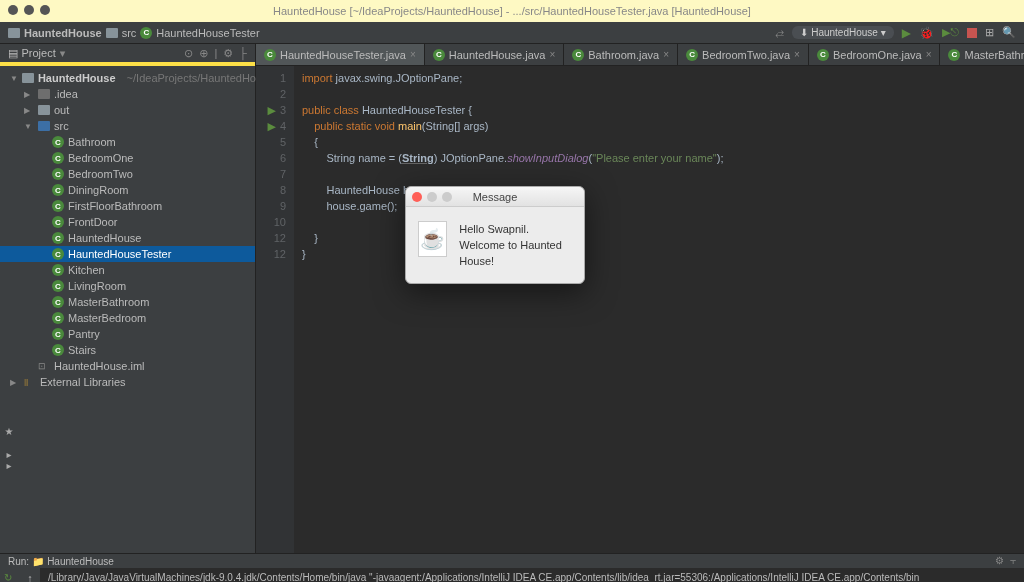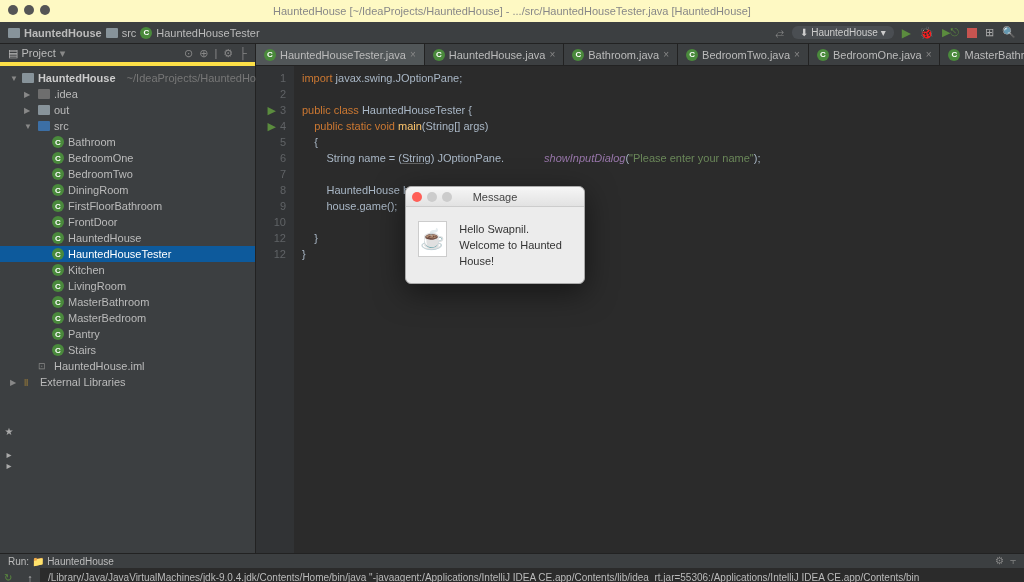--- a/index.html
+++ b/index.html
@@ -34,23 +34,23 @@
 .tabs { height:22px; background:#3c3f41; display:flex; align-items:center; border-bottom:1px solid #222; }
 .tab { display:flex; align-items:center; gap:4px; padding:0 8px; height:100%; font-size:11px; color:#bbb; border-right:1px solid #222; }
 .tab.active { background:#515658; }
 .tab .close { color:#888; font-size:10px; }
 .code { flex:1; display:flex; font-family:Menlo,Consolas,monospace; font-size:11px; line-height:16px; position:relative; }
 .gutter { width:38px; background:#313335; color:#606366; text-align:right; padding:4px 8px 0 0; }
 .code-body { flex:1; padding:4px 0 0 8px; color:#a9b7c6; white-space:pre; }
 .kw { color:#cc7832; }
 .str { color:#6a8759; }
 .cls { color:#a9b7c6; }
-.method-i { color:#9876aa; font-style:italic;margin-left:40px; }
+.method-i { color:#9876aa; font-style:italic; }
 .method { color:#ffc66d; }
-.underline { text-decoration:underline; text-decoration-color:#646464; }
+.underline { text-decoration:underline; text-decoration-color:#646464;font-weight:bold; }
 .bottom-panel { height:170px; background:#2b2b2b; border-top:1px solid #222; display:flex; flex-direction:column; }
 .run-header { height:14px; background:#3c3f41; display:flex; align-items:center; padding:0 8px; font-size:10px; color:#bbb; }
 .run-header .tools { margin-left:auto; display:flex; gap:6px; color:#888; }
 .run-body { flex:1; display:flex; }
 .run-toolbar { width:20px; background:#3c3f41; display:flex; flex-direction:column; align-items:center; gap:6px; padding-top:4px; }
 .run-toolbar div { width:12px; height:12px; font-size:10px; color:#aaa; cursor:pointer; }
 .run-toolbar2 { width:20px; background:#3c3f41; display:flex; flex-direction:column; align-items:center; gap:6px; padding-top:4px; }
 .console { flex:1; padding:4px 8px; font-family:Menlo,monospace; font-size:10px; color:#bbb; overflow:hidden; }
 .leftstrip { position:absolute; left:0; top:420px; width:18px; height:100px; background:#3c3f41; display:flex; flex-direction:column; align-items:center; gap:12px; padding-top:6px; }
 .leftstrip div { font-size:10px; color:#aaa; writing-mode:vertical-rl; }

